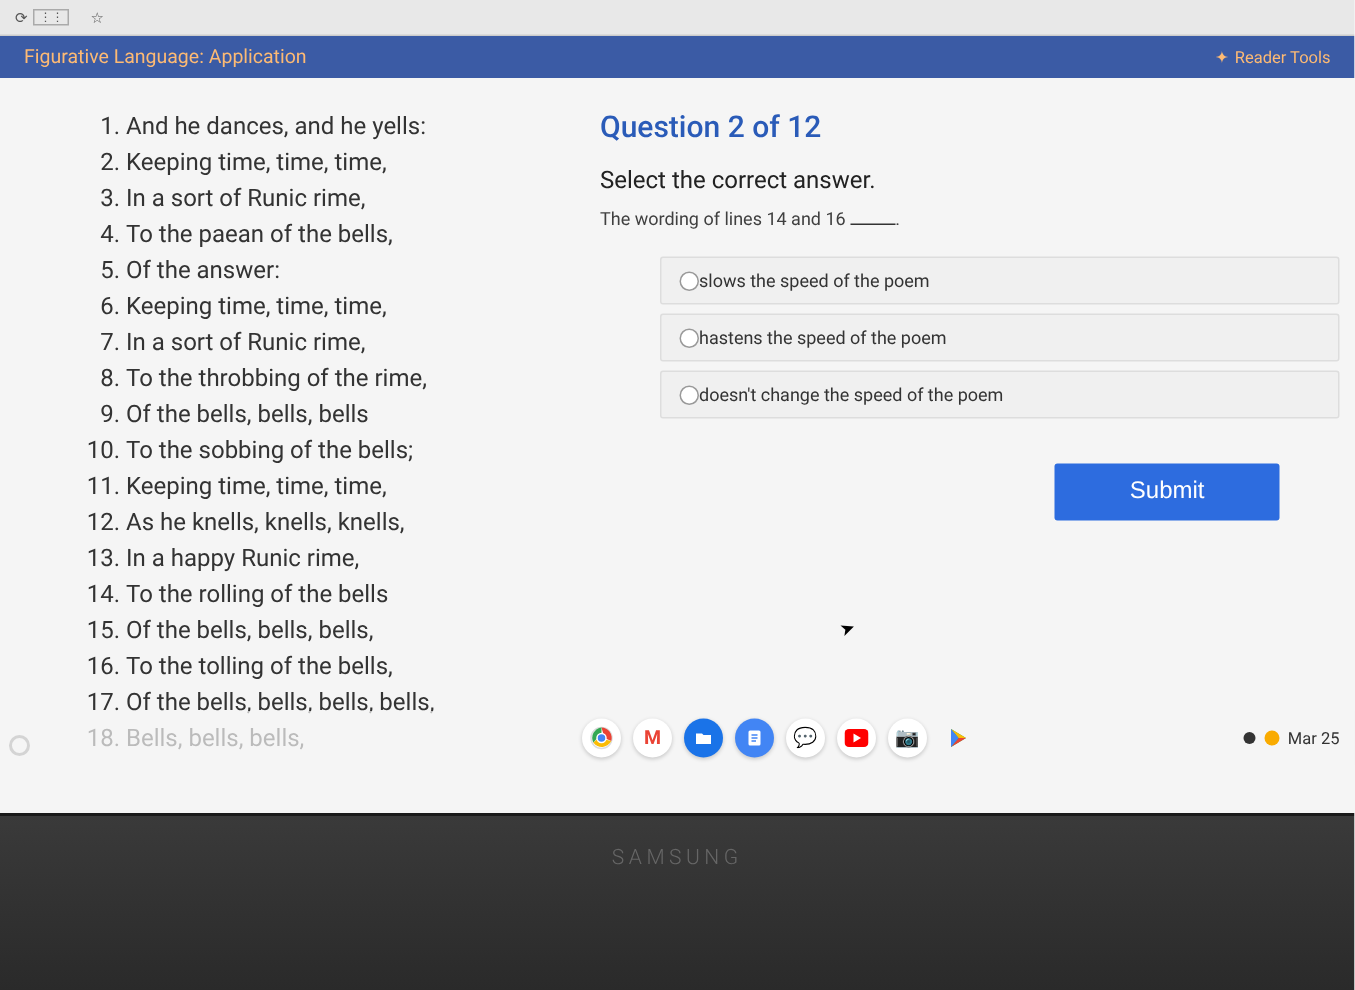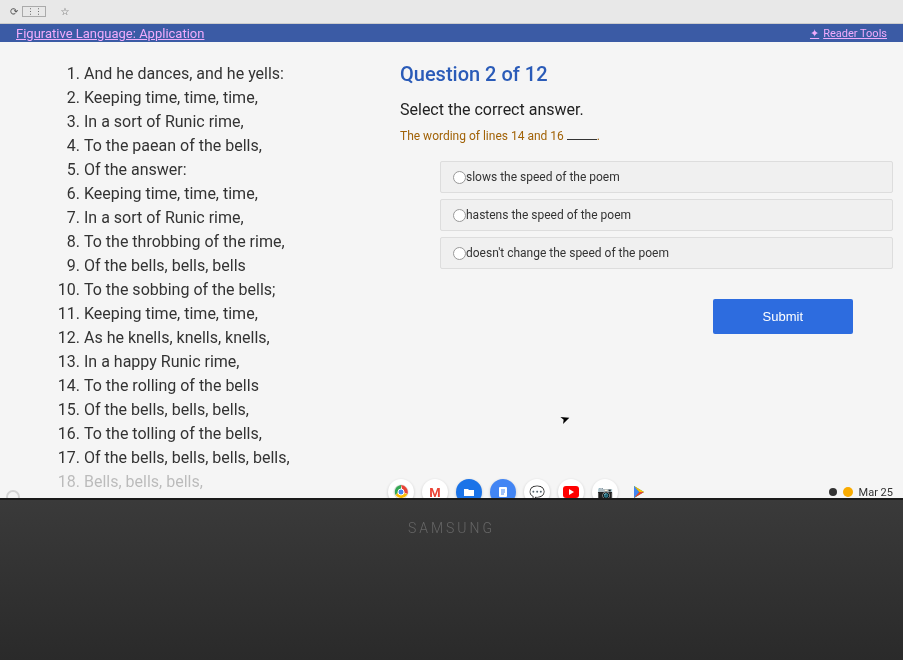--- a/index.html
+++ b/index.html
@@ -19,46 +19,45 @@
       padding: 0 10px;
       font-size: 10px;
       color: #555;
       border-bottom: 1px solid #ccc;
     }
     .browser-bar .icon-group { margin-right: 8px; display:flex; gap:4px; align-items:center;}
     .url-text { flex: 1; overflow: hidden; white-space: nowrap; text-overflow: ellipsis; color:#444;}
     .star { margin-left: 6px; color:#555;}
     .app-header {
       background: #3b5ba5;
-      color: #f0abfc;
-      height: 18px;
+      color: #fdba74;
+      height: 28px;
       display: flex;
       align-items: center;
       padding: 0 16px;
       font-size: 13px;
       justify-content: space-between;
-      text-decoration: underline;
     }
     .reader-tools { font-size: 11px; display:flex; align-items:center; gap:4px;}
     .content {
       display: flex;
       padding: 20px 0 0 60px;
       gap: 30px;
     }
     .left-col {
       width: 310px;
       font-size: 12px;
       color: #333;
     }
     .intro { margin-bottom: 14px; line-height: 1.4; }
     .poem-list { list-style: decimal; padding-left: 24px; line-height: 1.5; font-size: 16px;}
     .right-col { flex: 1; padding-right: 10px;}
     .q-title { color: #2a5bb8; font-size: 20px; font-weight: 500; margin-bottom: 14px; }
     .instruction { font-size: 16px; color:#222; margin-bottom: 10px;}
-    .stem { font-size: 12px; color:#a16207; margin-bottom: 18px;}
+    .stem { font-size: 12px; color:#404040; margin-bottom: 18px;}
     .options { margin-left: 40px; }
     .option {
       background: #f0f0f0;
       border: 1px solid #ddd;
       border-radius: 2px;
       padding: 8px 12px;
       margin-bottom: 6px;
       display: flex;
       align-items: center;
       gap: 0;
@@ -73,21 +72,21 @@
       margin-top: 30px;
       display: flex;
       justify-content: flex-end;
       padding-right: 40px;
     }
     .submit-btn {
       background: #2d6cdf;
       color: #fff;
       border: none;
       padding: 10px 50px;
-      font-size: 13px;
+      font-size: 16px;
       border-radius: 2px;
       cursor: pointer;
     }
     .taskbar {
       position: absolute;
       bottom: 150px;
       left: 0; right: 0;
       height: 36px;
       background: rgba(245,245,245,0.7);
       display: flex;
@@ -99,21 +98,21 @@
     .task-icon {
       width: 26px; height: 26px; border-radius: 50%;
       display: flex; align-items:center; justify-content:center;
       font-size: 13px;
     }
     .task-icon.circle { background:#fff; box-shadow: 0 1px 3px rgba(0,0,0,0.2);}
     .clock-area { margin-left: auto; display:flex; align-items:center; gap:6px; font-size:11px; color:#333;}
     .laptop-frame {
       position: absolute;
       bottom: 0; left: 0; right: 0;
-      height: 162px;
+      height: 118px;
       background: linear-gradient(#3a3a3a, #2a2a2a);
       border-top: 2px solid #1a1a1a;
     }
     .samsung-logo {
       text-align:center; color:#666; font-size:14px; letter-spacing:3px; padding-top:20px; font-weight:300;
     }
     .left-circle {
       position:absolute; left: 6px; top: 490px;
       width: 14px; height:14px; border:2px solid #888; border-radius:50%;
     }

